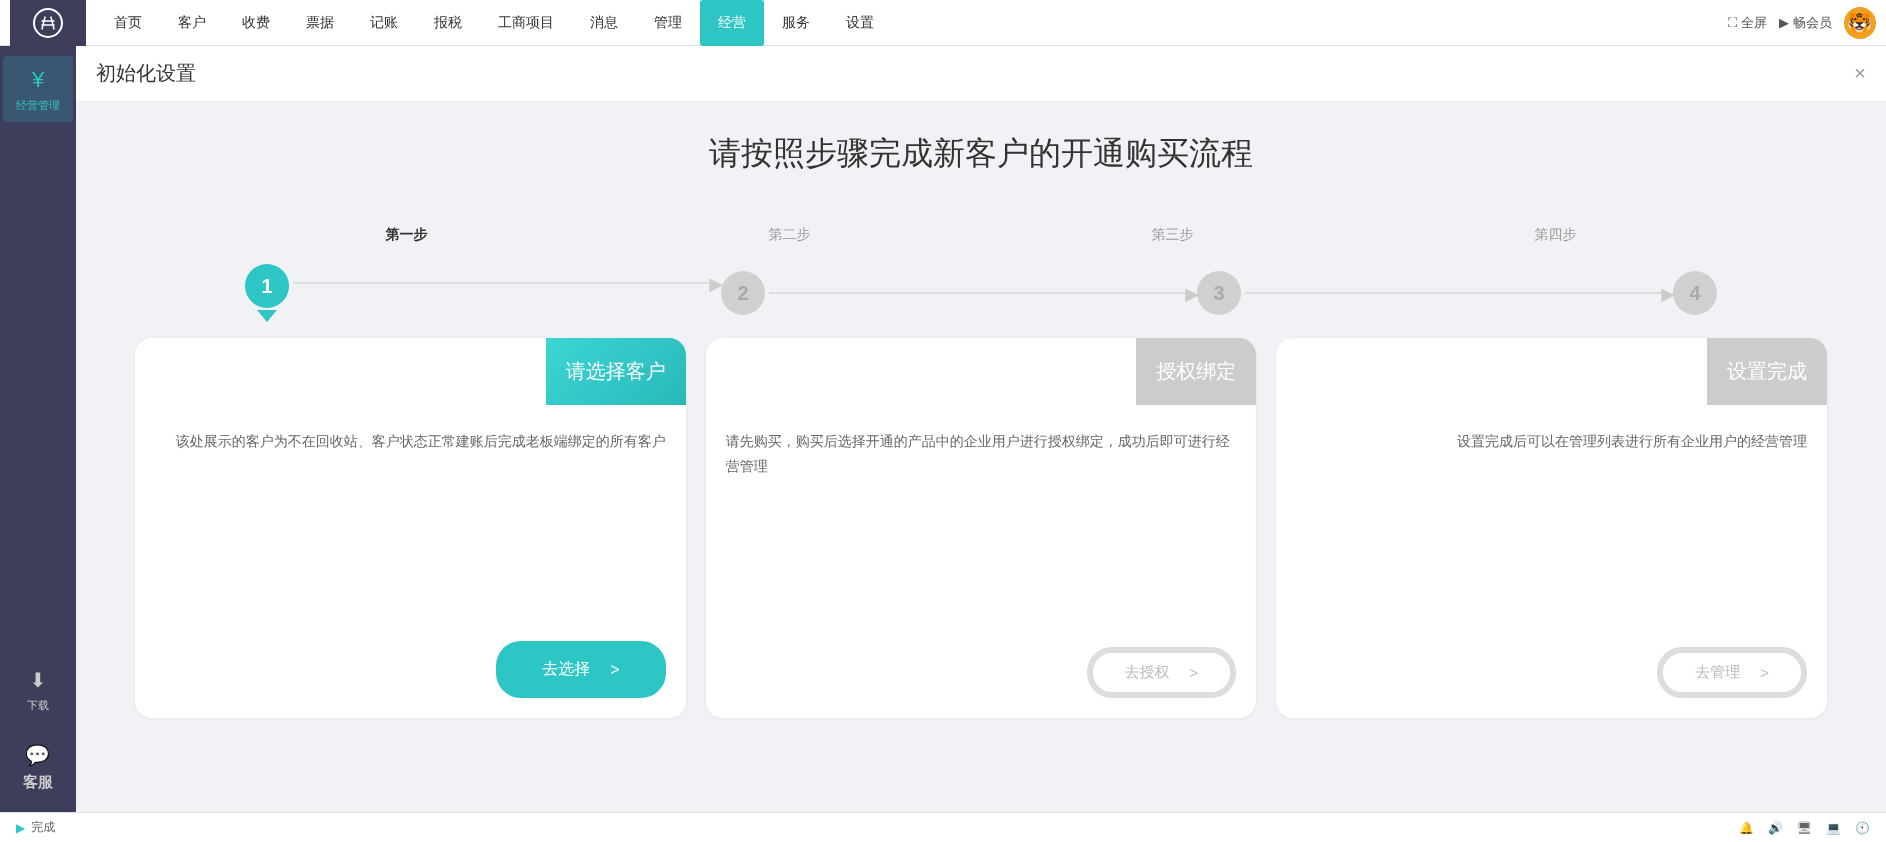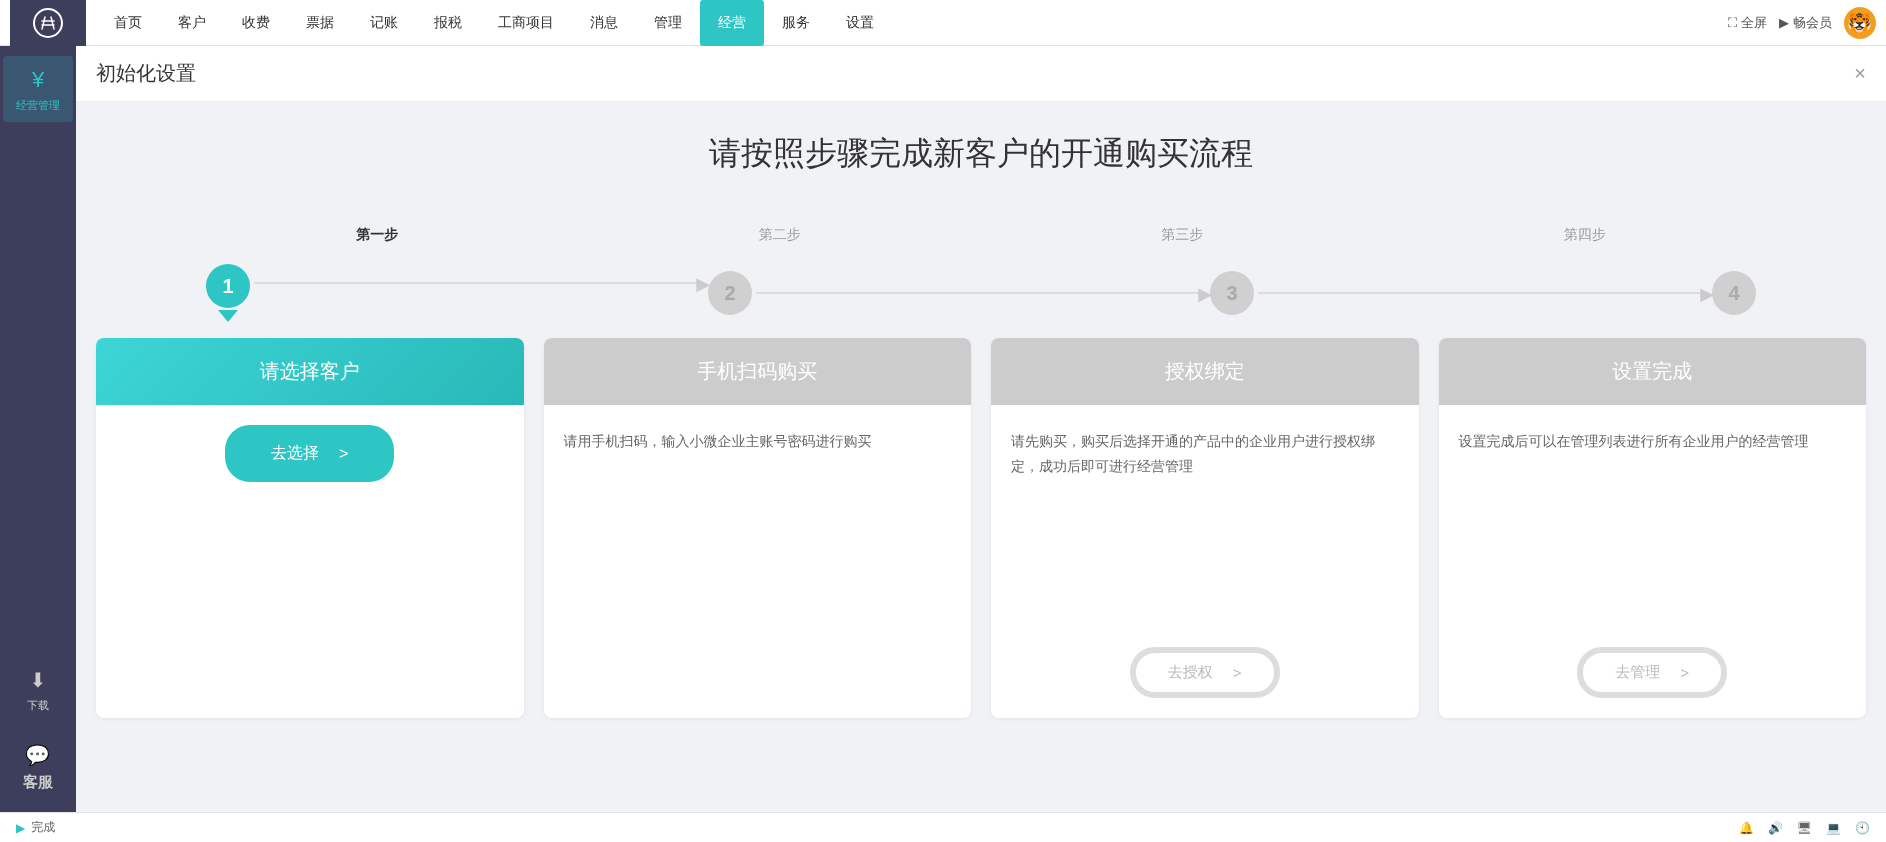--- a/index.html
+++ b/index.html
@@ -50,29 +50,30 @@
 
     
     .main { flex: 1; background: #f0f2f5; overflow: auto; position: relative; }
     .page-header {
       background: #fff; padding: 14px 20px; display: flex; align-items: center;
       justify-content: space-between; border-bottom: 1px solid #eee;
     }
     .page-title { font-size: 20px; color: #333; }
     .close-btn { font-size: 20px; color: #999; cursor: pointer; }
 
-    .content-area { padding: 30px 20px; }
+    .content-area { padding: 30px 59px; }
     .main-title { text-align: center; font-size: 32px; color: #333; margin-bottom: 50px; font-weight: normal; }
 
     
     .cards-row { display: flex; gap: 20px; margin-top: 0; }
     .card {
-      flex: 1; background: #fff; border-radius: 8px; overflow: hidden;
+      flex: 1; background: #fff; border-radius: 17px; overflow: hidden;
       display: flex; flex-direction: column; min-height: 380px;
       box-shadow: 0 1px 4px rgba(0,0,0,0.06);
+      align-items: flex-end;
     }
     .card-header {
       padding: 20px; font-size: 20px; text-align: center; color: #fff;
       background: #ccc; font-weight: normal;
     }
     .card-header.active { background: linear-gradient(135deg, #3dd5d5, #29b8b8); }
     .card-body { padding: 24px 20px; flex: 1; color: #666; font-size: 14px; line-height: 1.8; }
     .card-footer { padding: 20px; display: flex; justify-content: center; align-items: center; }
     .card-btn {
       border: 6px solid #0c4a6e; color: #2ec5c5; background: #fff;
@@ -206,33 +207,29 @@
 
         <div style="display:flex;flex-direction:column;align-items:center;">
           <div style="width:44px;height:44px;border-radius:50%;background:#d0d0d0;color:#aaa;display:flex;align-items:center;justify-content:center;font-size:20px;font-weight:bold;">4</div>
         </div>
       </div>
 
       <div class="cards-row">
 
         <div class="card">
           <div class="card-header active">请选择客户</div>
+          <div class="card-body">该处展示的客户为不在回收站、客户状态正常建账后完成老板端绑定的所有客户</div>
           <div class="card-footer">
             <button class="card-btn primary">
               <span>去选择</span>
               <span>&gt;</span>
             </button>
           </div>
         </div>
 
-        <div class="card">
-          <div class="card-header">手机扫码购买</div>
-          <div class="card-body">请用手机扫码，输入小微企业主账号密码进行购买</div>
-          <div class="card-footer"></div>
-        </div>
 
         <div class="card">
           <div class="card-header">授权绑定</div>
           <div class="card-body">请先购买，购买后选择开通的产品中的企业用户进行授权绑定，成功后即可进行经营管理</div>
           <div class="card-footer">
             <button class="card-btn disabled">
               <span>去授权</span>
               <span>&gt;</span>
             </button>
           </div>

